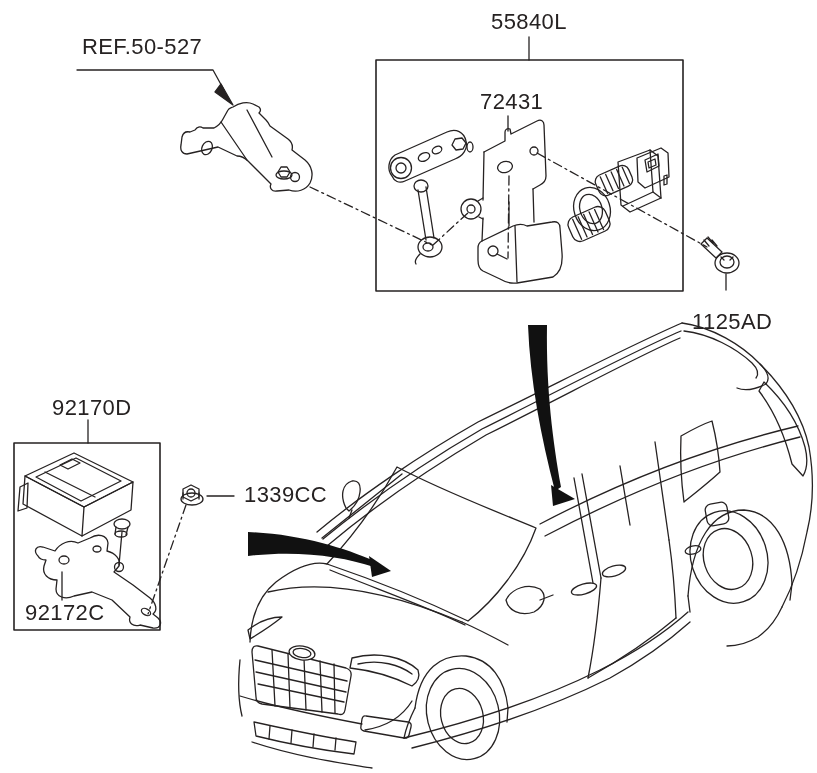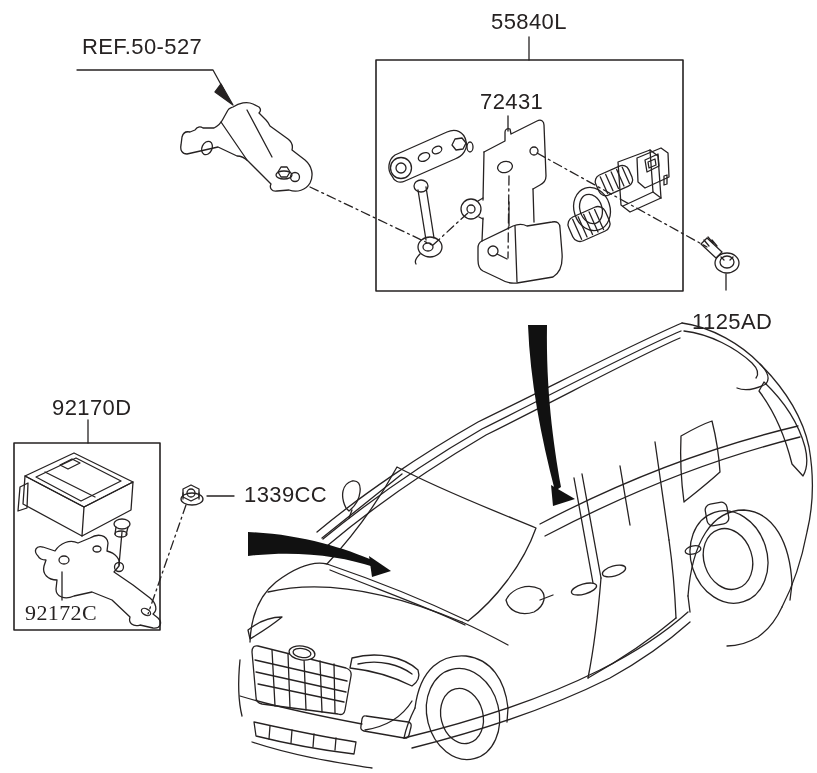--- a/index.html
+++ b/index.html
@@ -11,21 +11,21 @@
   .part-label{
     position:absolute;color:#262222;font-size:22px;line-height:24px;
     letter-spacing:0.4px;white-space:nowrap;
   }
   .lbl-ref{left:82px;top:35px;text-align:center;}
   .lbl-assembly{left:491px;top:10px;}
   .lbl-sensor-bracket{left:480px;top:90px;}
   .lbl-bolt{left:692px;top:290px;margin-top:20px;}
   .lbl-module{left:52px;top:396px;text-align:center;}
   .lbl-nut{left:236px;top:483px;margin-left:8px;}
-  .lbl-module-bracket{left:25px;top:601px;font-family:Liberation Serif, serif;}
+  .lbl-module-bracket{left:25px;top:601px;}
 </style>
 </head>
 <body>
 
 <div class="stage">
 
 <svg width="817" height="773" viewBox="0 0 817 773">
   <g fill="none" stroke="#262222" stroke-width="1.3" stroke-linecap="round" stroke-linejoin="round">
 
     <g>

